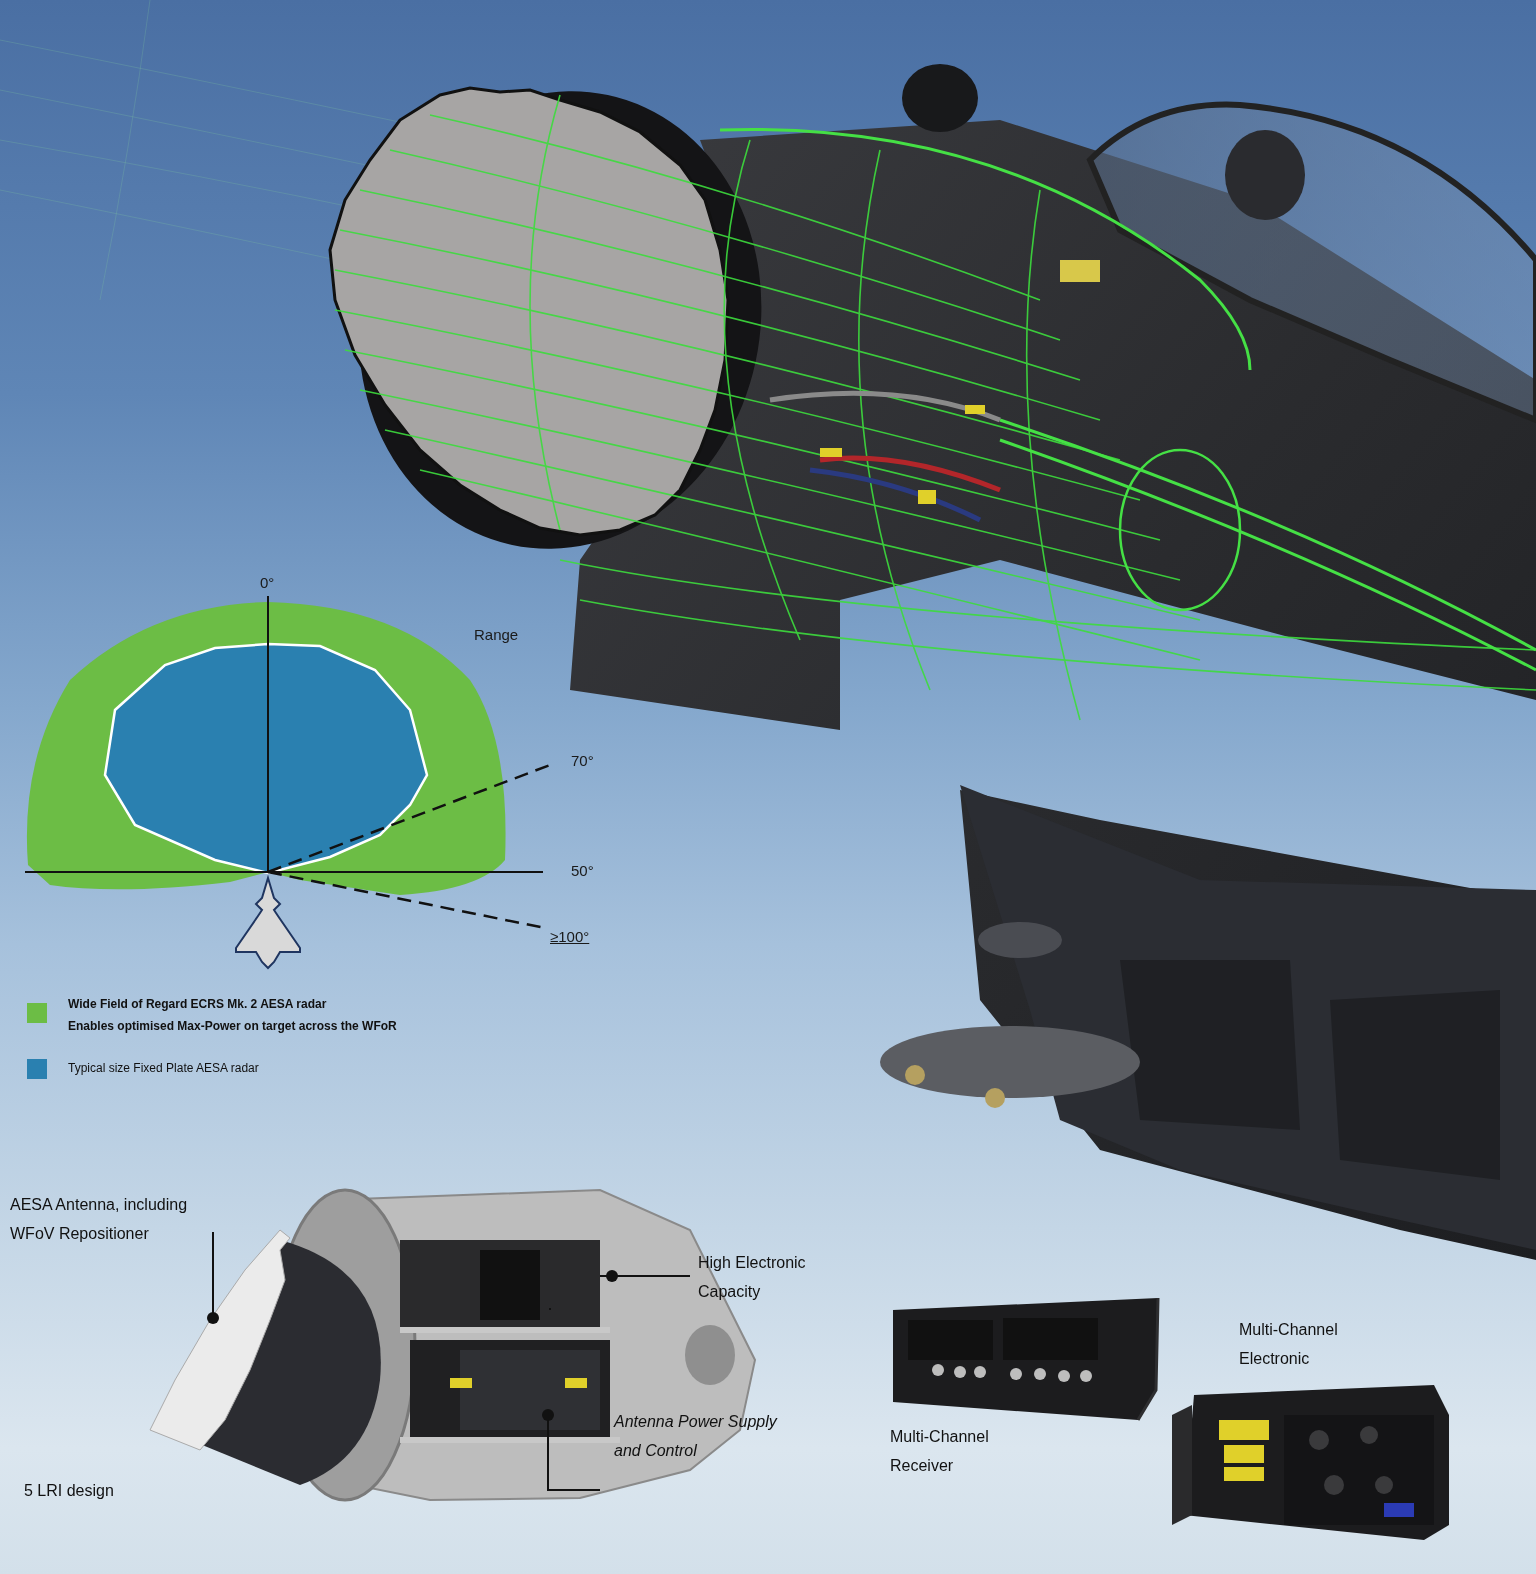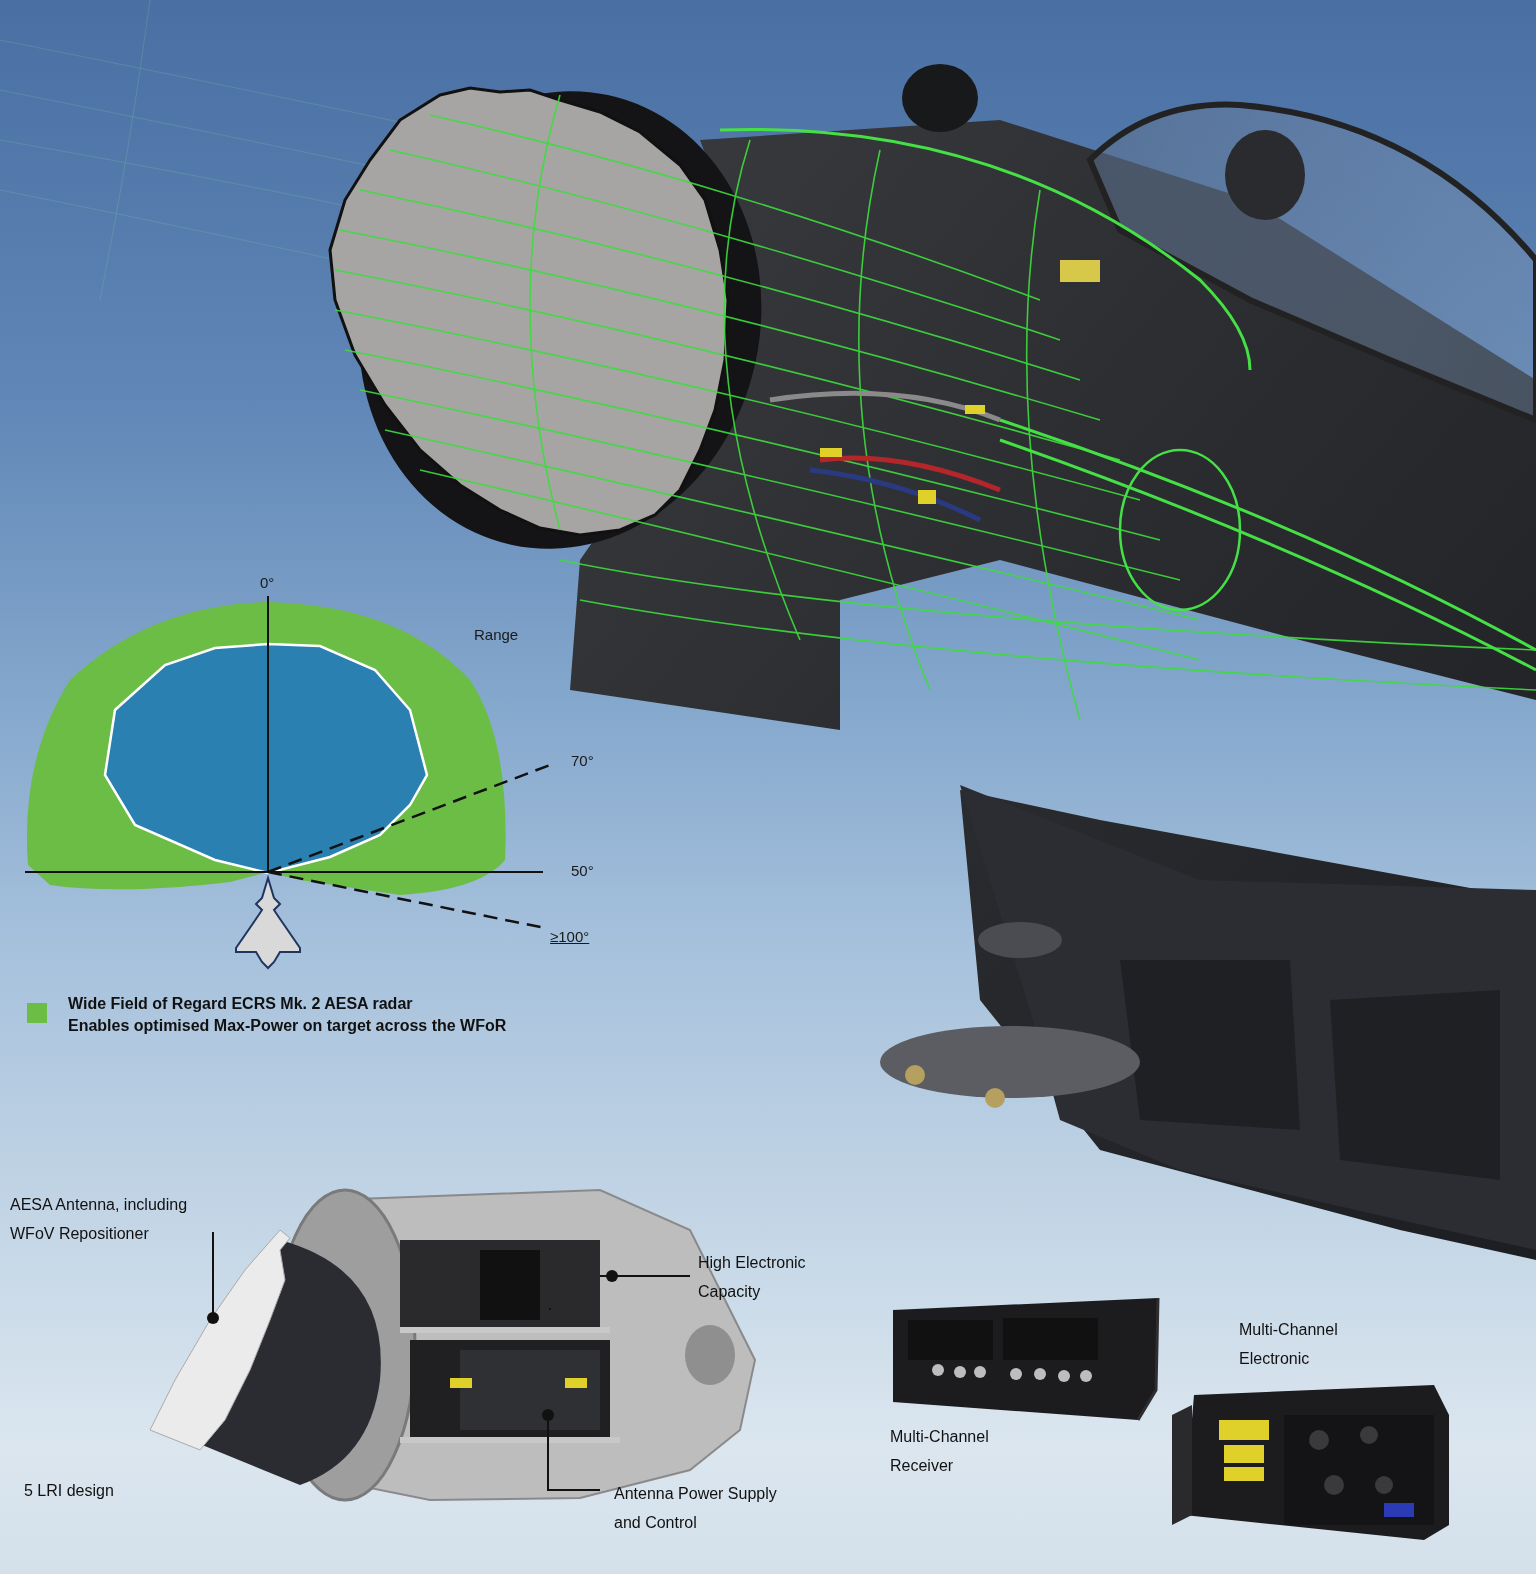--- a/index.html
+++ b/index.html
@@ -4,21 +4,21 @@
 <style>
   html, body { margin: 0; padding: 0; }
   body {
     width: 1536px; height: 1574px; overflow: hidden; position: relative;
     font-family: "Liberation Sans", sans-serif;
     background: linear-gradient(180deg, #4a6fa3 0%, #5f86b6 25%, #85a8cd 45%, #a6c1dc 60%, #c4d6e6 78%, #dbe6ef 92%, #d3e0ea 100%);
   }
   .abs { position: absolute; }
   .label { color: #111; font-size: 16px; line-height: 29px; }
   .small-label { color: #1a1a1a; font-size: 15px; }
-  .legend-text { font-size: 16px; line-height: 22px; color: #111; }
+  .legend-text { font-size: 12px; line-height: 22px; color: #111; }
   .bold { font-weight: bold; }
   svg { position: absolute; overflow: visible; }
 </style>
 </head>
 <body>
 
 <svg width="1536" height="1260" style="left:0;top:0;">
   <defs>
     <linearGradient id="fus" x1="0" y1="0" x2="1" y2="1">
       <stop offset="0" stop-color="#3a3b3f"></stop>
@@ -118,20 +118,24 @@
 <div class="abs small-label" style="left:550px;top:928px;text-decoration:underline;">≥100°</div>
 
 <div class="abs" style="left:25px;top:993px;width:600px;">
   <div style="position:relative;height:60px;">
     <span style="position:absolute;left:2px;top:10px;width:20px;height:20px;background:#6cbd45;"></span>
     <div class="legend-text bold" style="position:absolute;left:43px;top:0;">
       <div>Wide Field of Regard ECRS Mk. 2 AESA radar</div>
       <div>Enables optimised Max-Power on target across the WFoR</div>
     </div>
   </div>
+  <div style="position:relative;height:30px;">
+    <span style="position:absolute;left:2px;top:6px;width:20px;height:20px;background:#2a80b0;"></span>
+    <div class="legend-text" style="position:absolute;left:43px;top:4px;">Typical size Fixed Plate AESA radar</div>
+  </div>
 </div>
 
 <svg width="760" height="340" style="left:130px;top:1180px;">
 
   <path d="M200,20 L470,10 L560,50 L600,130 L625,180 L610,250 L560,290 L450,318 L300,320 L200,300 L170,200 Z" fill="#bdbdbd" stroke="#8a8a8a" stroke-width="2"></path>
 
   <ellipse cx="215" cy="165" rx="70" ry="155" fill="#9e9e9e" stroke="#7a7a7a" stroke-width="3"></ellipse>
   <ellipse cx="580" cy="175" rx="25" ry="30" fill="#8f8f8f"></ellipse>
 
   <rect x="270" y="60" width="200" height="90" fill="#2a2a2c"></rect>
@@ -158,21 +162,21 @@
 </svg>
 
 <div class="abs label" style="left:10px;top:1190px;">
   <div>AESA Antenna, including</div>
   <div>WFoV Repositioner</div>
 </div>
 <div class="abs label" style="left:698px;top:1248px;">
   <div>High Electronic</div>
   <div>Capacity</div>
 </div>
-<div class="abs label" style="left:614px;top:1479px;">
+<div class="abs label" style="left:614px;top:1407px;font-style:italic;">
   <div>Antenna Power Supply</div>
   <div>and Control</div>
 </div>
 <div class="abs label" style="left:24px;top:1476px;text-align:center;">5 LRI design</div>
 
 <svg width="280" height="140" style="left:888px;top:1290px;">
   <path d="M5,20 L270,8 L268,100 L250,130 L5,112 Z" fill="#1c1c1e"></path>
   <path d="M250,130 L268,100 L270,8" fill="none" stroke="#2e2e30" stroke-width="3"></path>
   <rect x="20" y="30" width="85" height="40" fill="#111"></rect>
   <rect x="115" y="28" width="95" height="42" fill="#111"></rect>

